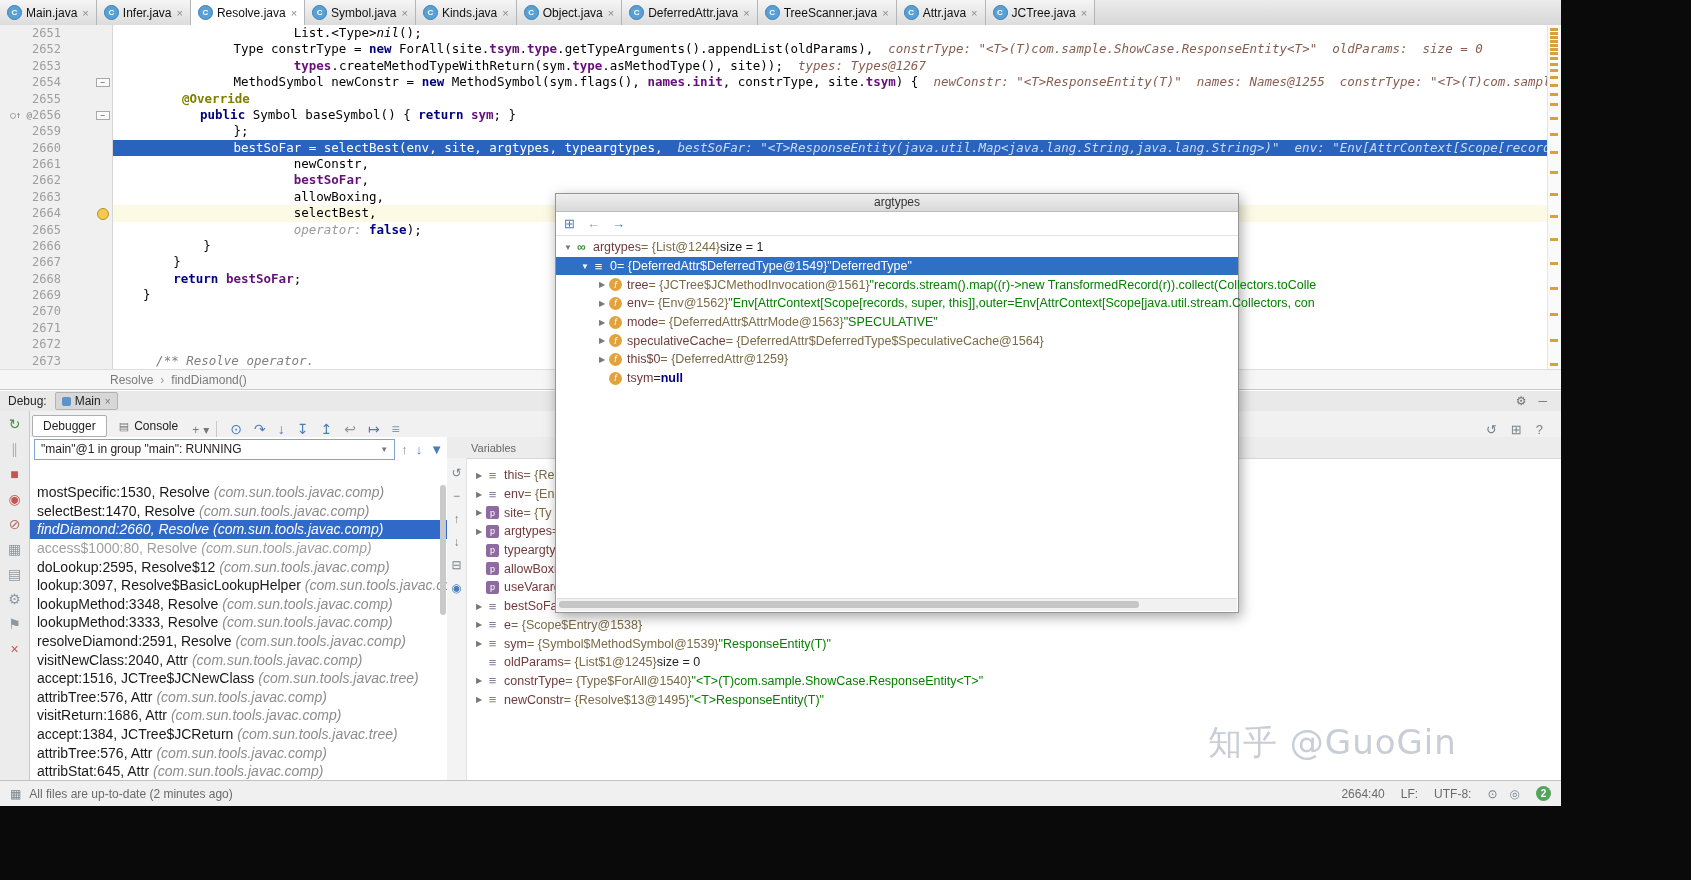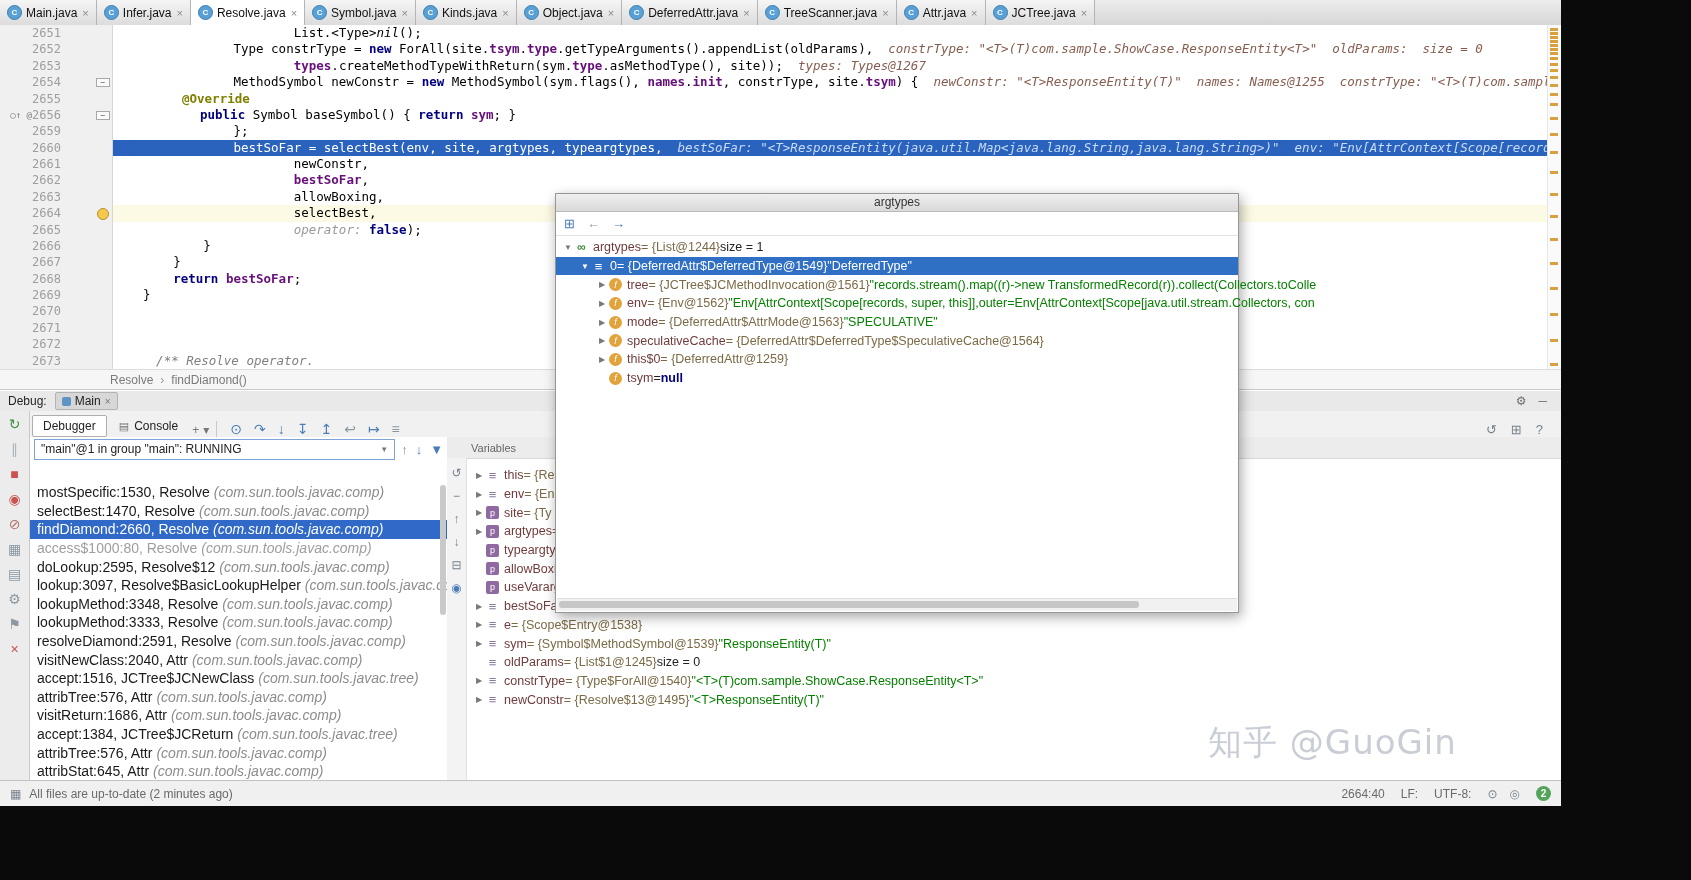--- a/index.html
+++ b/index.html
@@ -87,21 +87,21 @@
   .thread-row{display:flex;align-items:center;height:24px;padding:0 4px;gap:6px;}
   .thread-dd{flex:1;height:19px;background:#fff;border:1px solid #7EA4D8;display:flex;align-items:center;
     padding:0 6px;font-size:12px;color:#222;}
   .thread-dd .dda{margin-left:auto;color:#777;font-size:8px;}
   .fticon{font-size:13px;cursor:default;}
   .frames-list{position:absolute;left:0;right:0;top:46px;bottom:0;overflow:hidden;font-size:14px;}
   .frow{height:18.6px;display:flex;align-items:center;padding-left:7px;white-space:nowrap;}
   .fr-m{color:#1A1A1A;}
   .fr-p{color:#8C8C8C;font-style:italic;margin-left:4px;}
   .frow.fsel{background:#3069C8;}
-  .frow.fsel .fr-m,.frow.fsel .fr-p{color:#fff;}
+  .frow.fsel .fr-m,.frow.fsel .fr-p{color:#fff;font-style:italic;}
   .frow.fmut .fr-m,.frow.fmut .fr-p{color:#9E9E9E;}
   .fscroll{position:absolute;right:1px;top:48px;width:6px;height:130px;background:#C9C9C9;border-radius:3px;}
 
   .vars{position:absolute;left:447px;top:437px;right:0;bottom:26px;background:#fff;overflow:hidden;}
   .midstrip{position:absolute;left:0;top:21px;bottom:0;width:20px;background:#F3F3F3;
     border-right:1px solid #E2E2E2;display:flex;flex-direction:column;align-items:center;padding-top:8px;
     gap:9px;box-sizing:border-box;color:#76828C;font-size:12px;}
   .vars-list{position:absolute;left:20px;right:0;top:21px;bottom:0;padding-top:8px;overflow:hidden;}
 
   .vrow{height:18.7px;display:flex;align-items:center;white-space:nowrap;font-size:12.5px;padding-left:5px;}

